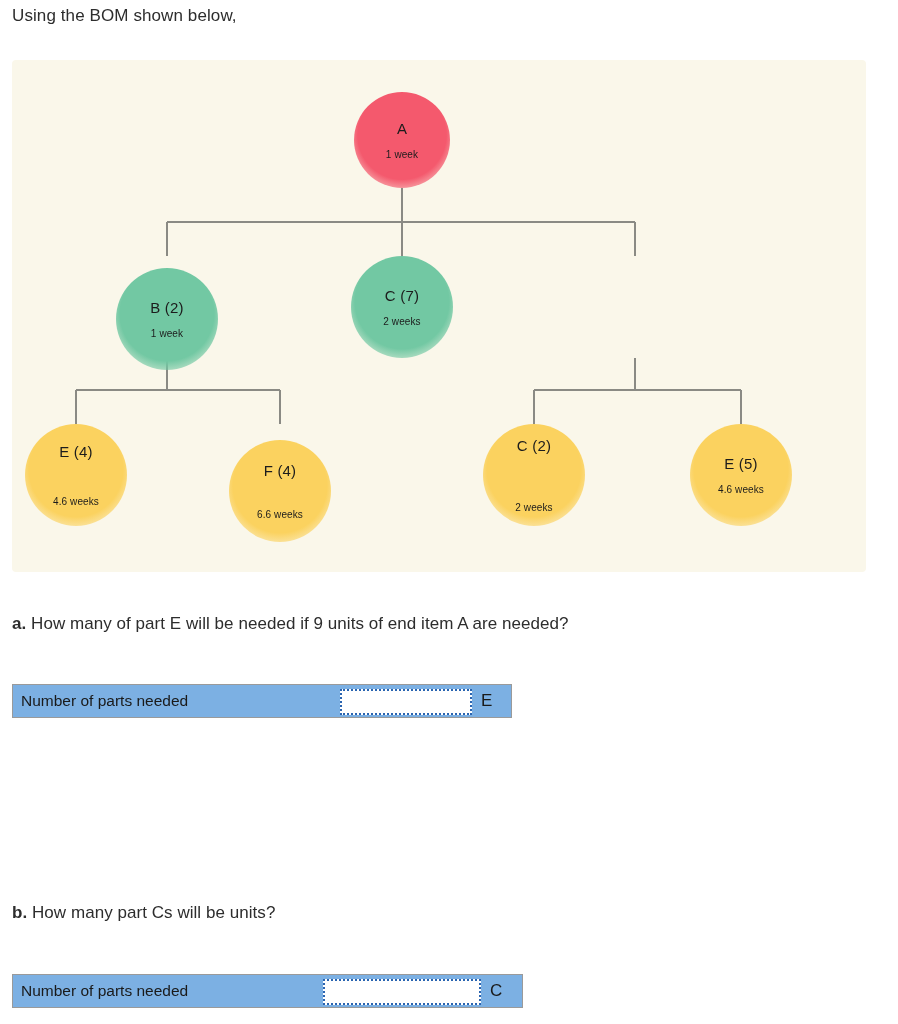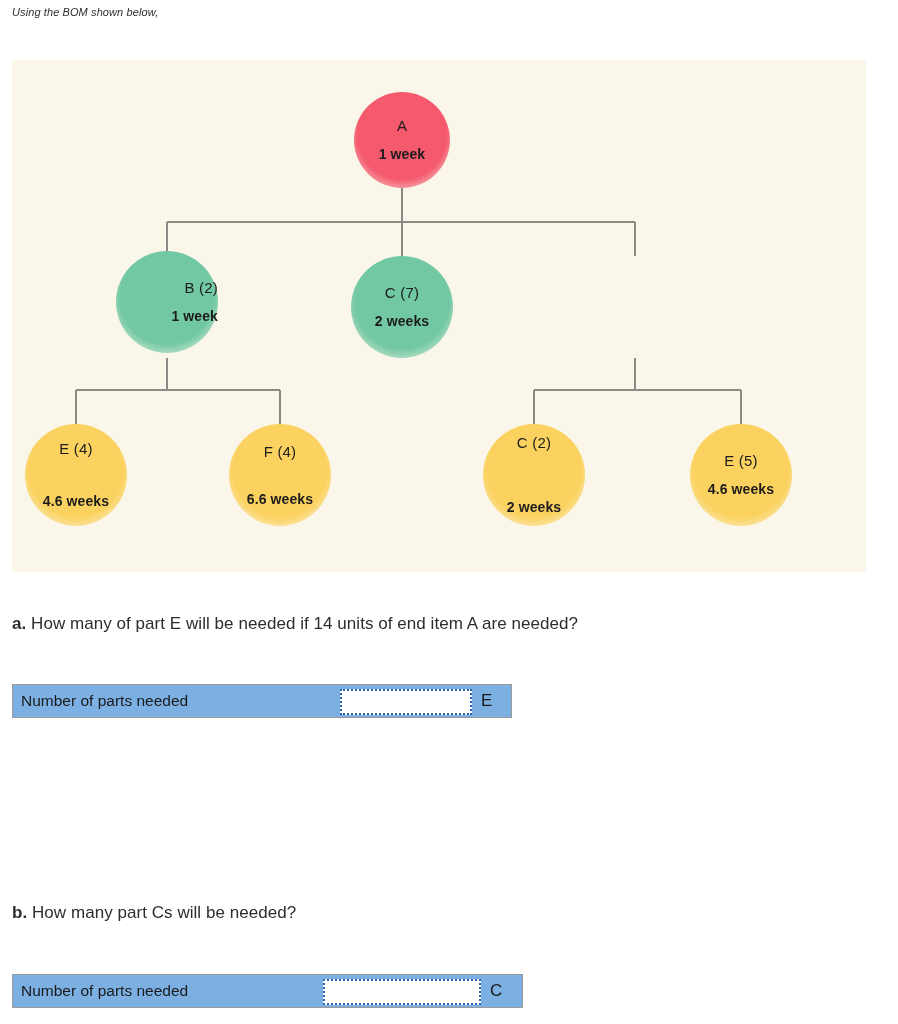--- a/index.html
+++ b/index.html
@@ -14,24 +14,23 @@
     font-family: "Liberation Sans", sans-serif;
     color: #222222;
     overflow: hidden;
   }
 
   
   .intro {
     position: absolute;
     left: 12px;
     top: 6px;
-    font-size: 11px;
+    font-size: 17px;
     color: #2d2d2d;
     letter-spacing: 0.1px;
-    font-style: italic;
   }
 
   
   .bom-panel {
     position: absolute;
     left: 12px;
     top: 60px;
     width: 854px;
     height: 512px;
     background: #faf7ea;
@@ -66,22 +65,22 @@
     text-align: center;
     line-height: 1.32;
     color: #1c1c1c;
   }
   .node .n-label {
     font-size: 15px;
     font-weight: 400;
     letter-spacing: 0.2px;
   }
   .node .n-lead {
-    font-size: 14px;
-    font-weight: 700;
+    font-size: 10px;
+    font-weight: 400;
     letter-spacing: 0.1px;
     margin-top: 9px;
   }
 
   .node.root {
     background: radial-gradient(circle at 50% 45%, #f4596d 0%, #f4596d 62%, rgba(244,89,109,0.45) 80%, rgba(244,89,109,0.06) 100%);
   }
   .node.mid {
     background: radial-gradient(circle at 50% 45%, #72c8a3 0%, #72c8a3 62%, rgba(114,200,163,0.42) 80%, rgba(114,200,163,0.05) 100%);
   }
@@ -166,67 +165,67 @@
         <path d="M522,330 L522,364"></path>
         <path d="M729,330 L729,364"></path>
       </g>
     </svg>
 
     <div class="node root" style="left:342px; top:32px; width:96px; height:96px;">
       <span class="n-label">A</span>
       <span class="n-lead">1 week</span>
     </div>
 
-    <div class="node mid" style="left:104px; top:191px; width:102px; height:102px;align-items:flex-end;">
+    <div class="node mid" style="left:104px; top:208px; width:102px; height:102px;">
       <span class="n-label">B (2)</span>
       <span class="n-lead">1 week</span>
     </div>
 
     <div class="node mid" style="left:339px; top:196px; width:102px; height:102px;">
       <span class="n-label">C (7)</span>
       <span class="n-lead">2 weeks</span>
     </div>
 
 
     <div class="node leaf" style="left:13px; top:364px; width:102px; height:102px;gap:24px;">
       <span class="n-label">E (4)</span>
       <span class="n-lead">4.6 weeks</span>
     </div>
 
-    <div class="node leaf" style="left:217px; top:364px; width:102px; height:102px;gap:19px;">
+    <div class="node leaf" style="left:217px; top:380px; width:102px; height:102px;gap:19px;">
       <span class="n-label">F (4)</span>
       <span class="n-lead">6.6 weeks</span>
     </div>
 
     <div class="node leaf" style="left:471px; top:364px; width:102px; height:102px;gap:36px;">
       <span class="n-label">C (2)</span>
       <span class="n-lead">2 weeks</span>
     </div>
 
     <div class="node leaf" style="left:678px; top:364px; width:102px; height:102px;">
       <span class="n-label">E (5)</span>
       <span class="n-lead">4.6 weeks</span>
     </div>
 
   </div>
 </div>
 
 <div class="question" style="top:614px;">
   <span class="q-letter">a. </span>
-  <span>How many of part E will be needed if 14 units of end item A are needed?</span>
+  <span>How many of part E will be needed if 9 units of end item A are needed?</span>
 </div>
 
 <div class="answer-row" style="top:684px; width:500px;">
   <span class="answer-label">Number of parts needed</span>
   <input class="answer-input" type="text" style="left: 327px; width: 132px;" placeholder="">
   <span class="answer-unit" style="left:468px;">E</span>
 </div>
 
 <div class="question" style="top:903px;">
   <span class="q-letter">b. </span>
-  <span>How many part Cs will be needed?</span>
+  <span>How many part Cs will be units?</span>
 </div>
 
 <div class="answer-row" style="top:974px; width:511px;">
   <span class="answer-label">Number of parts needed</span>
   <input class="answer-input" type="text" style="left: 310px; width: 158px;" placeholder="">
   <span class="answer-unit" style="left:477px;">C</span>
 </div>
 
 </body></html>

